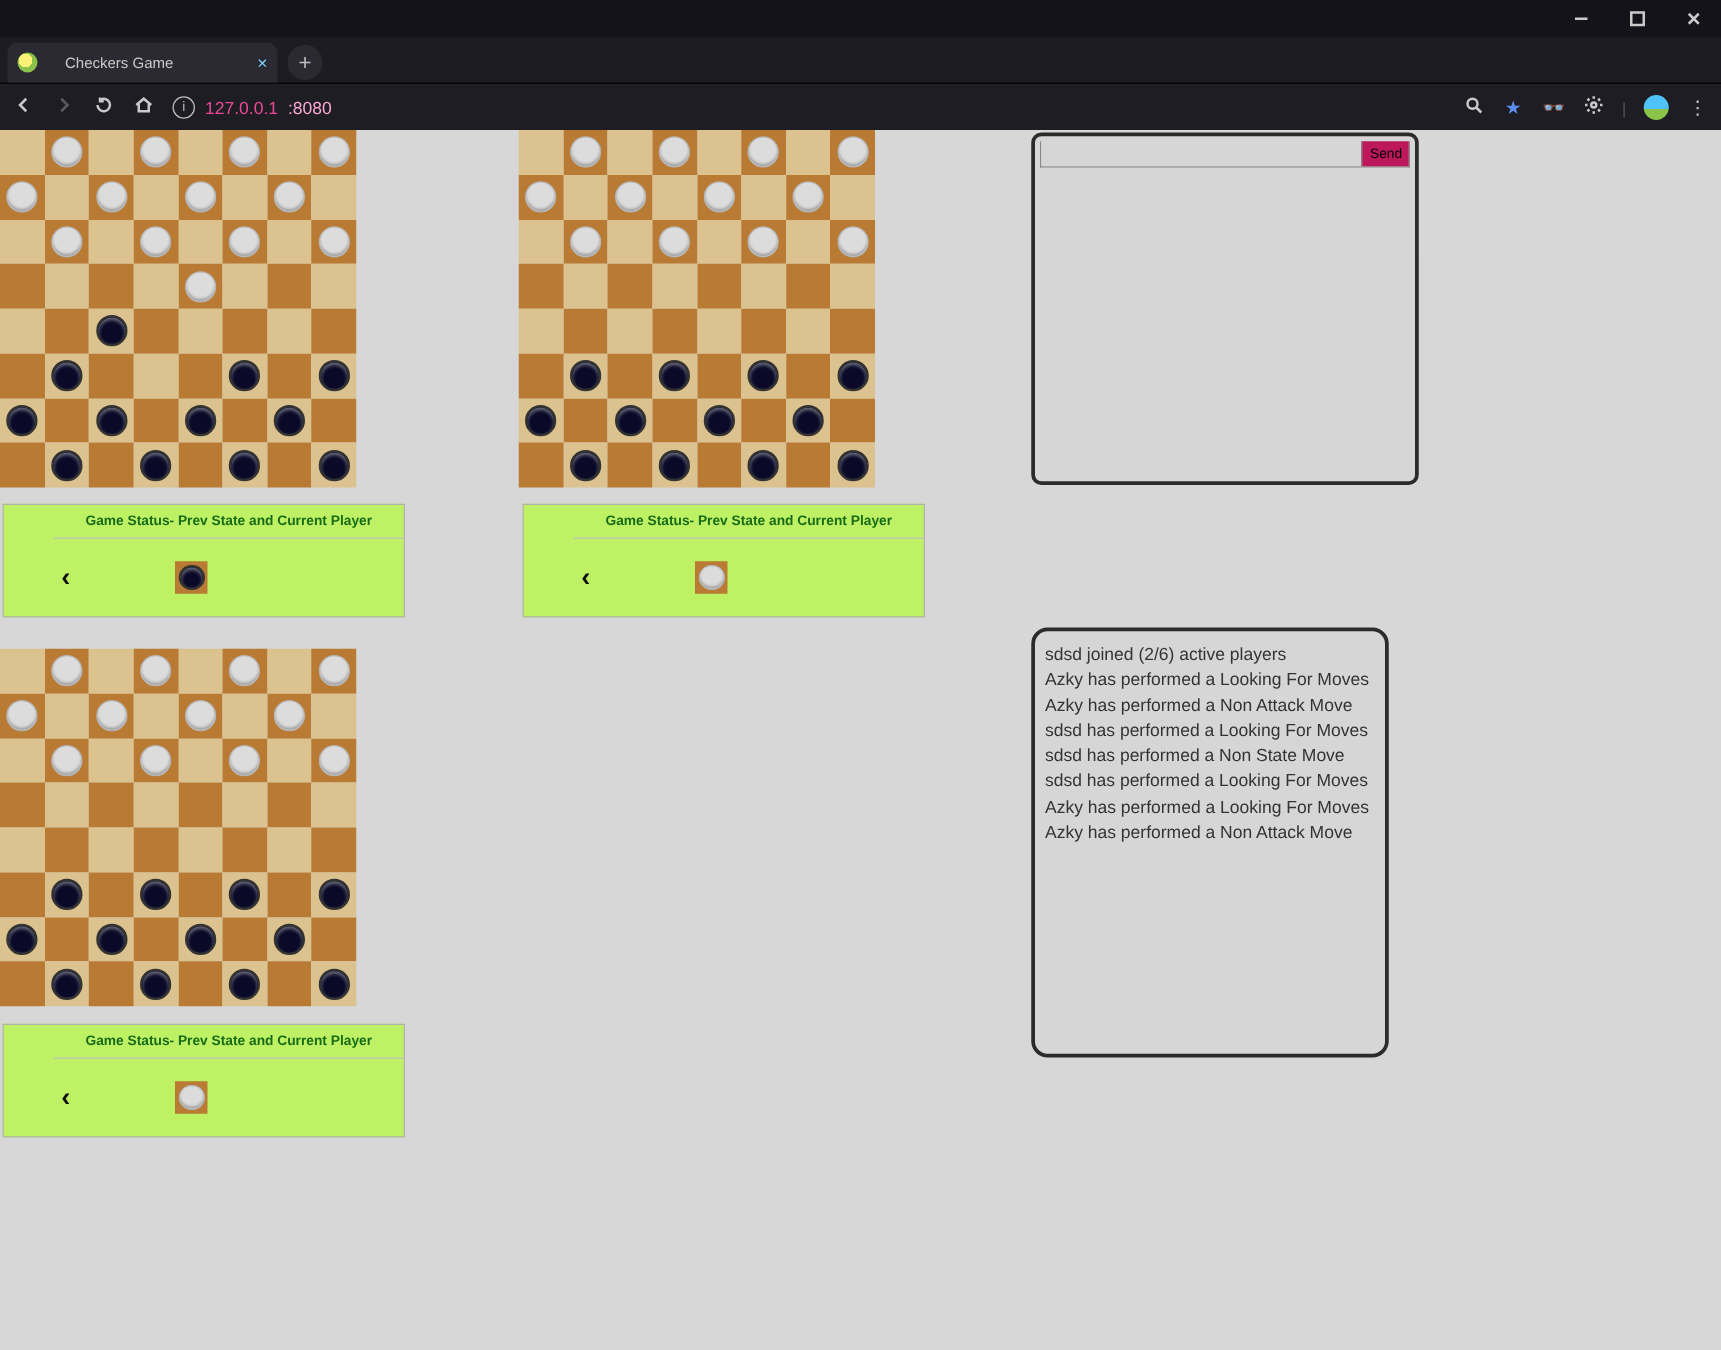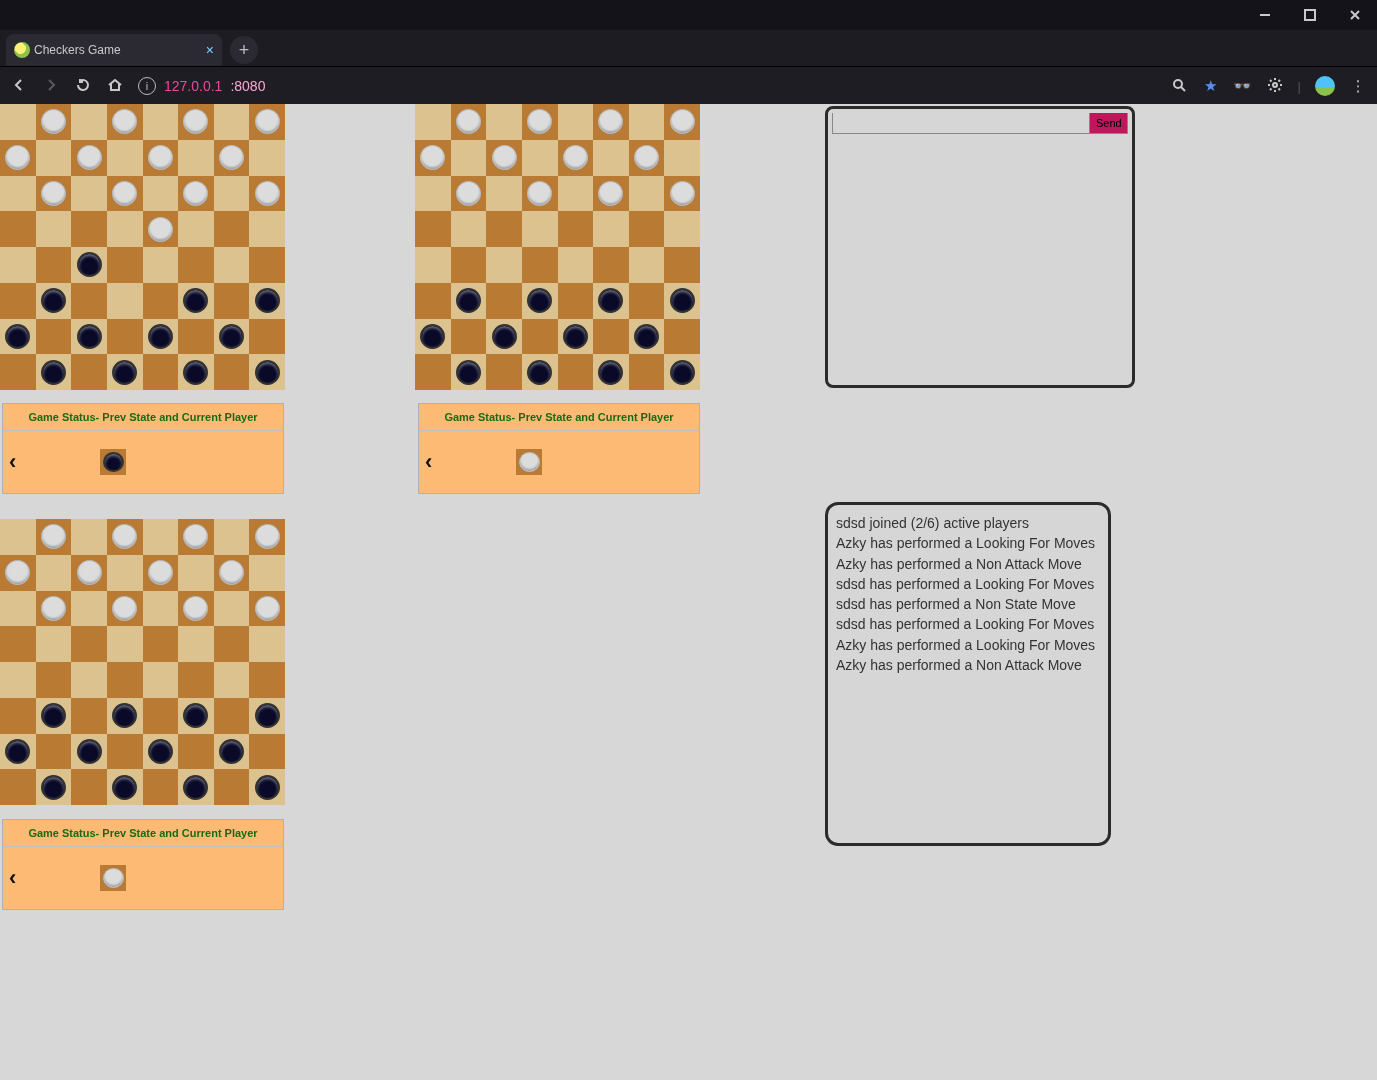--- a/index.html
+++ b/index.html
@@ -18,21 +18,21 @@
   width:45px;height:30px;display:flex;align-items:center;justify-content:center;
   color:#aaa;font-size:12px;
 }
 
 .tabstrip{
   height:36px;background:#1d1c22;display:flex;align-items:flex-end;padding-left:6px;
 }
 .tab{
   background:#2b2a32;height:32px;min-width:200px;max-width:205px;
   border-radius:8px 8px 0 0;display:flex;align-items:center;
-  padding:0 8px;color:#c9c9c9;font-size:12px;gap:4px;position:relative;
+  padding:0 8px;color:#c9c9c9;font-size:12px;gap:22px;position:relative;
 }
 .tab .favicon{
   width:16px;height:16px;border-radius:50%;
   background:radial-gradient(circle at 40% 40%,#fff176 0 40%,#8bc34a 41% 100%);
 }
 .tab .x{margin-left:auto;color:#7dd3fc;font-size:14px;line-height:1;}
 .newtab{
   width:28px;height:28px;margin-left:8px;margin-bottom:2px;border-radius:50%;
   background:#2b2a32;color:#bbb;display:flex;align-items:center;justify-content:center;font-size:18px;
 }
@@ -74,21 +74,21 @@
 .pc.w{background:#dcdcdc;border:1px solid #b5b5b5;box-shadow:inset 0 -2px 2px rgba(0,0,0,.25);}
 .pc.b{background:#0a0a28;border:2px solid #333;box-shadow:inset 0 2px 3px rgba(255,255,255,.4);}
 
 
 .b1{position:absolute;left:0;top:0;width:285px;height:286px;}
 .b2{position:absolute;left:415px;top:0;width:285px;height:286px;}
 .b3{position:absolute;left:0;top:415px;width:285px;height:286px;}
 
 
 .statusbox{
-  position:absolute;width:280px;border:1px solid #b1b1b1;background:#fdba74;
+  position:absolute;width:280px;border:1px solid #b1b1b1;background:#bef264;padding-left:40px;
 }
 .statusbox h4{
   margin:0;padding:7px 6px;font-size:11px;font-weight:600;color:#176b17;
   text-align:center;border-bottom:1px solid #c0c0c0;
 }
 .statusbox .body{
   height:62px;display:flex;align-items:center;padding:0 6px;gap:84px;
 }
 .statusbox .back{font-size:22px;font-weight:700;color:#111;line-height:1;}
 .token{width:26px;height:26px;background:#b97a33;display:flex;align-items:center;justify-content:center;}

